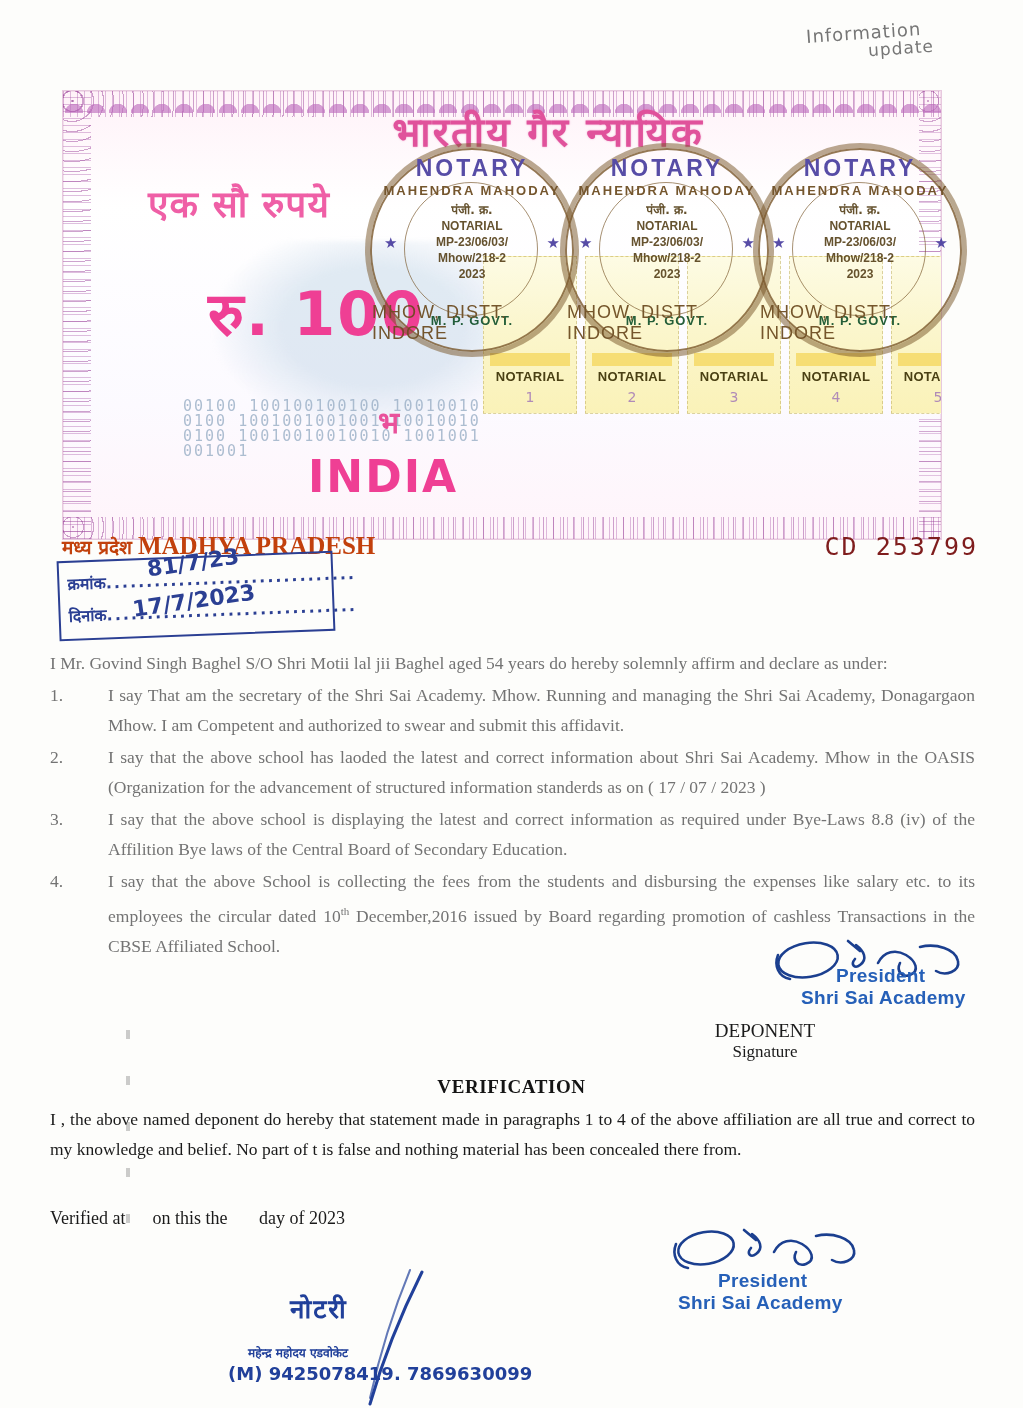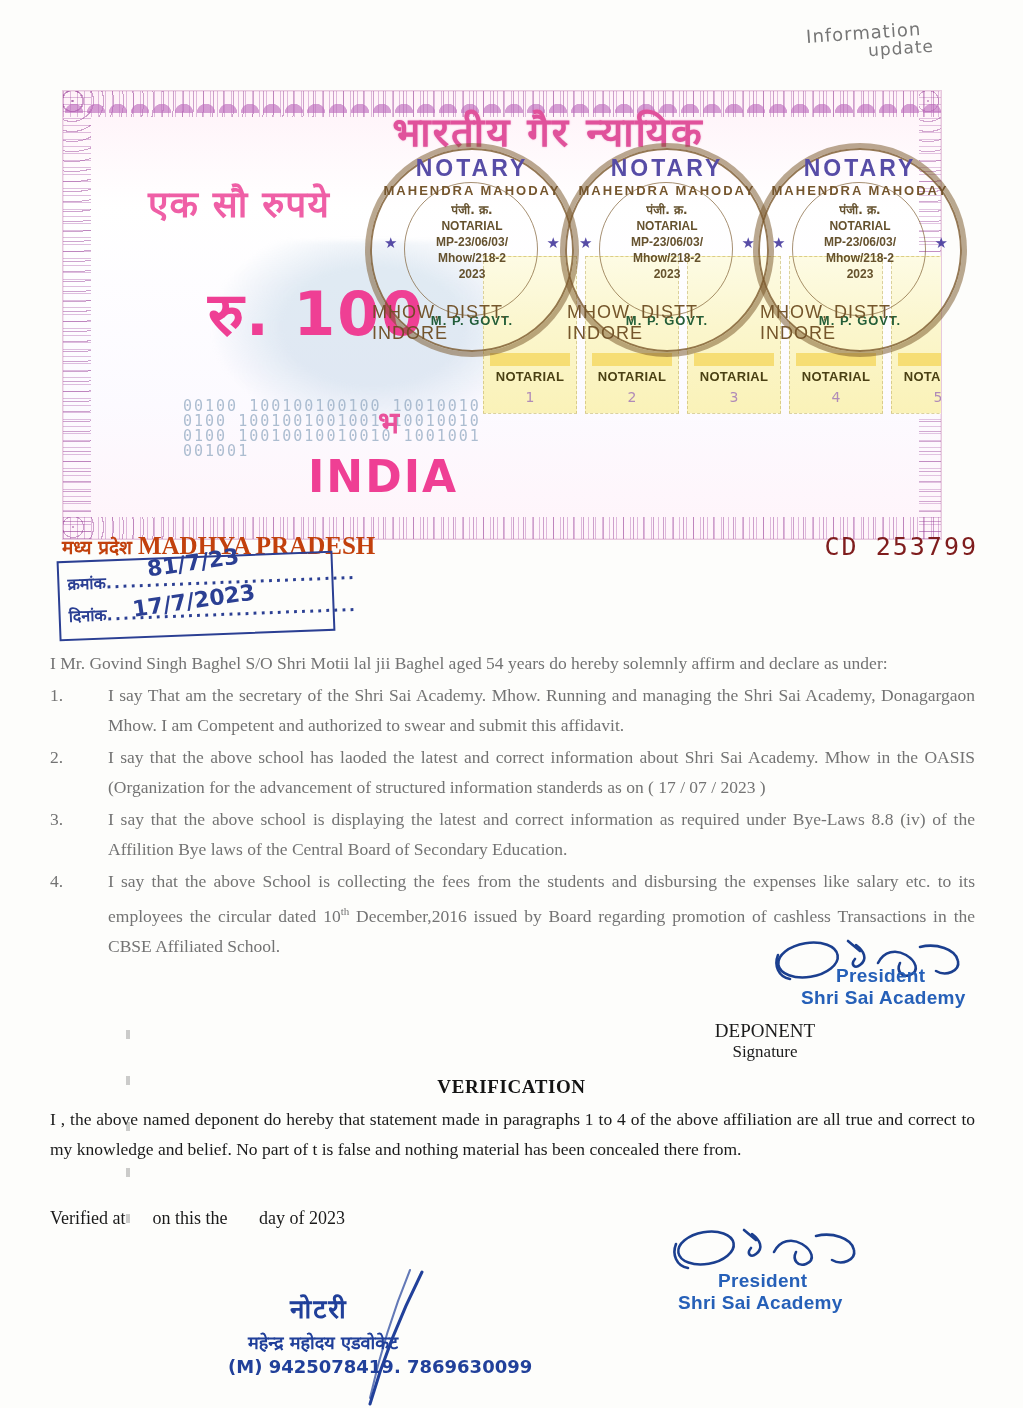--- a/index.html
+++ b/index.html
@@ -232,21 +232,21 @@
   .school-stamp.s2 .l2{margin-left:-40px;}
 
   .sig-ink{position:absolute;pointer-events:none;}
 
   
   .advocate{
     position:absolute;left:228px;top:1290px;
     color:#21409a;font-family:"DejaVu Sans",sans-serif;text-align:left;
   }
   .advocate .nline{font-size:26px;font-weight:700;letter-spacing:2px;margin-left:62px;}
-  .advocate .name{font-size:18px;font-weight:600;margin-top:4px;margin-left:20px;}
+  .advocate .name{font-size:12px;font-weight:600;margin-top:18px;margin-left:20px;}
   .advocate .reg{font-size:18px;font-weight:600;margin-top:2px;}
   .advocate .mob{font-size:18px;font-weight:600;margin-top:2px;}
 
   .margin-marks{
     position:absolute;left:126px;top:1030px;width:4px;height:200px;
     background:repeating-linear-gradient(180deg,rgba(110,110,110,.35) 0 9px,rgba(255,255,255,0) 9px 46px);
   }
 </style>
 </head>
 <body>

